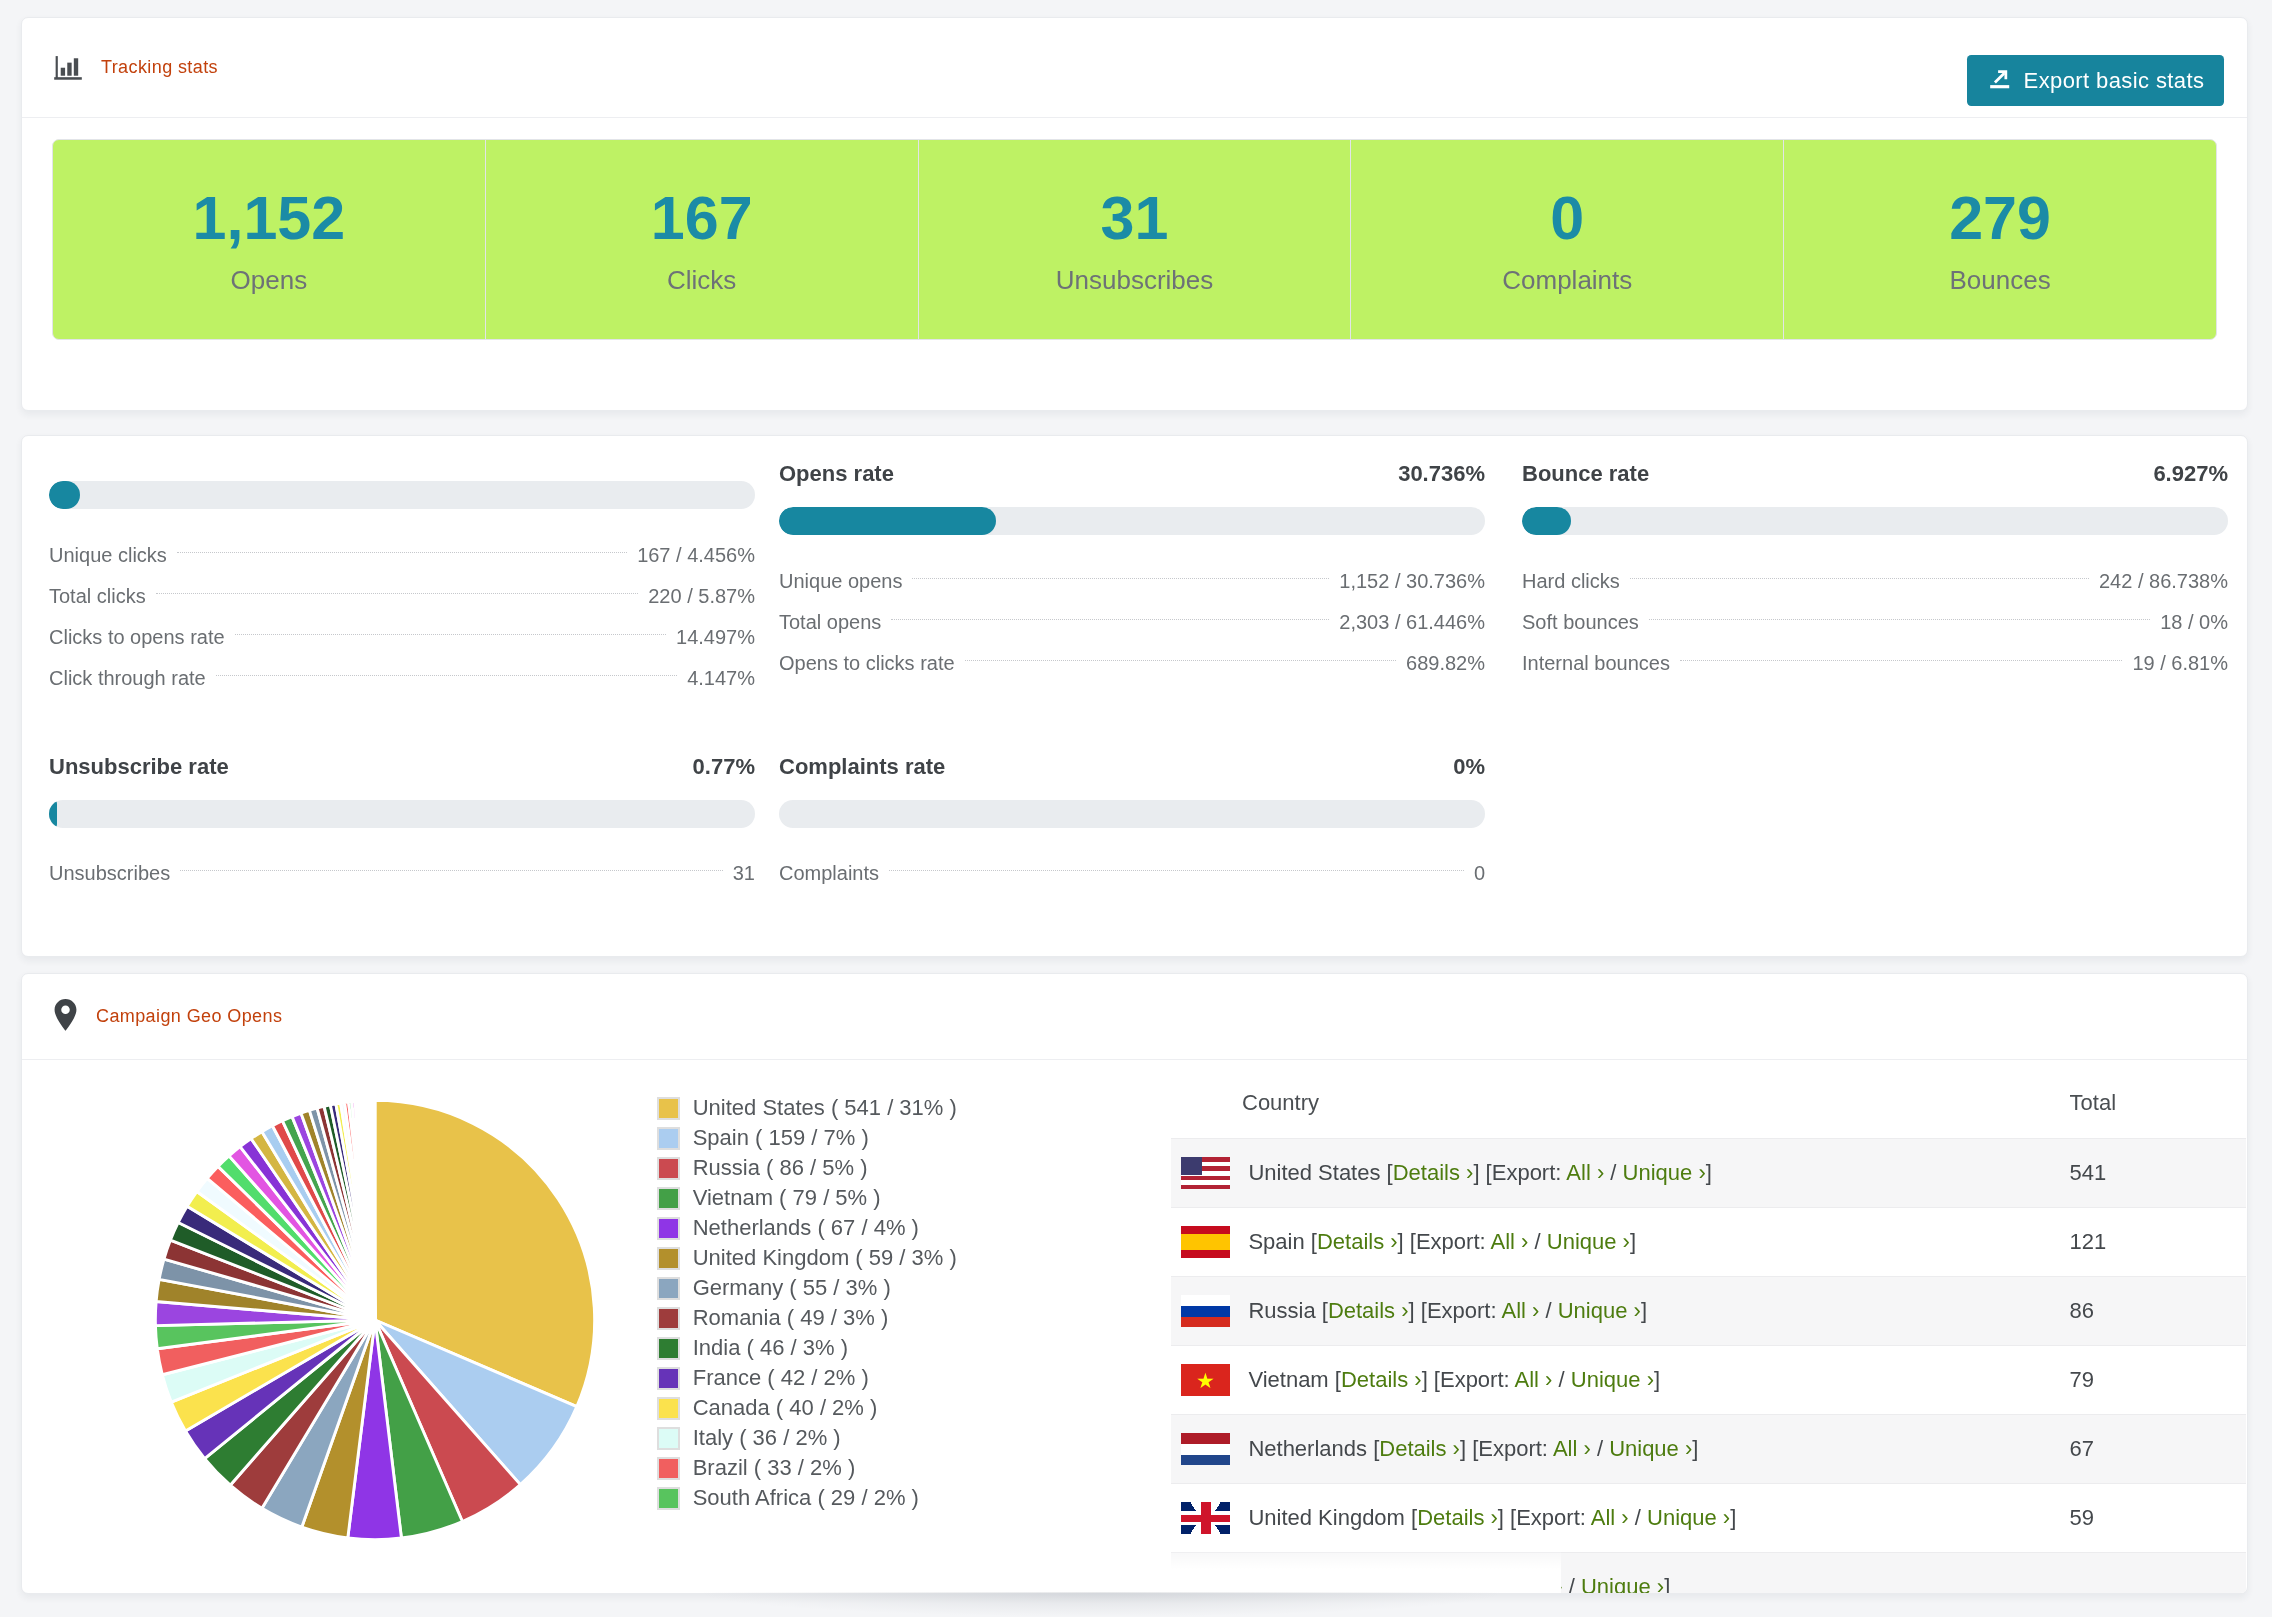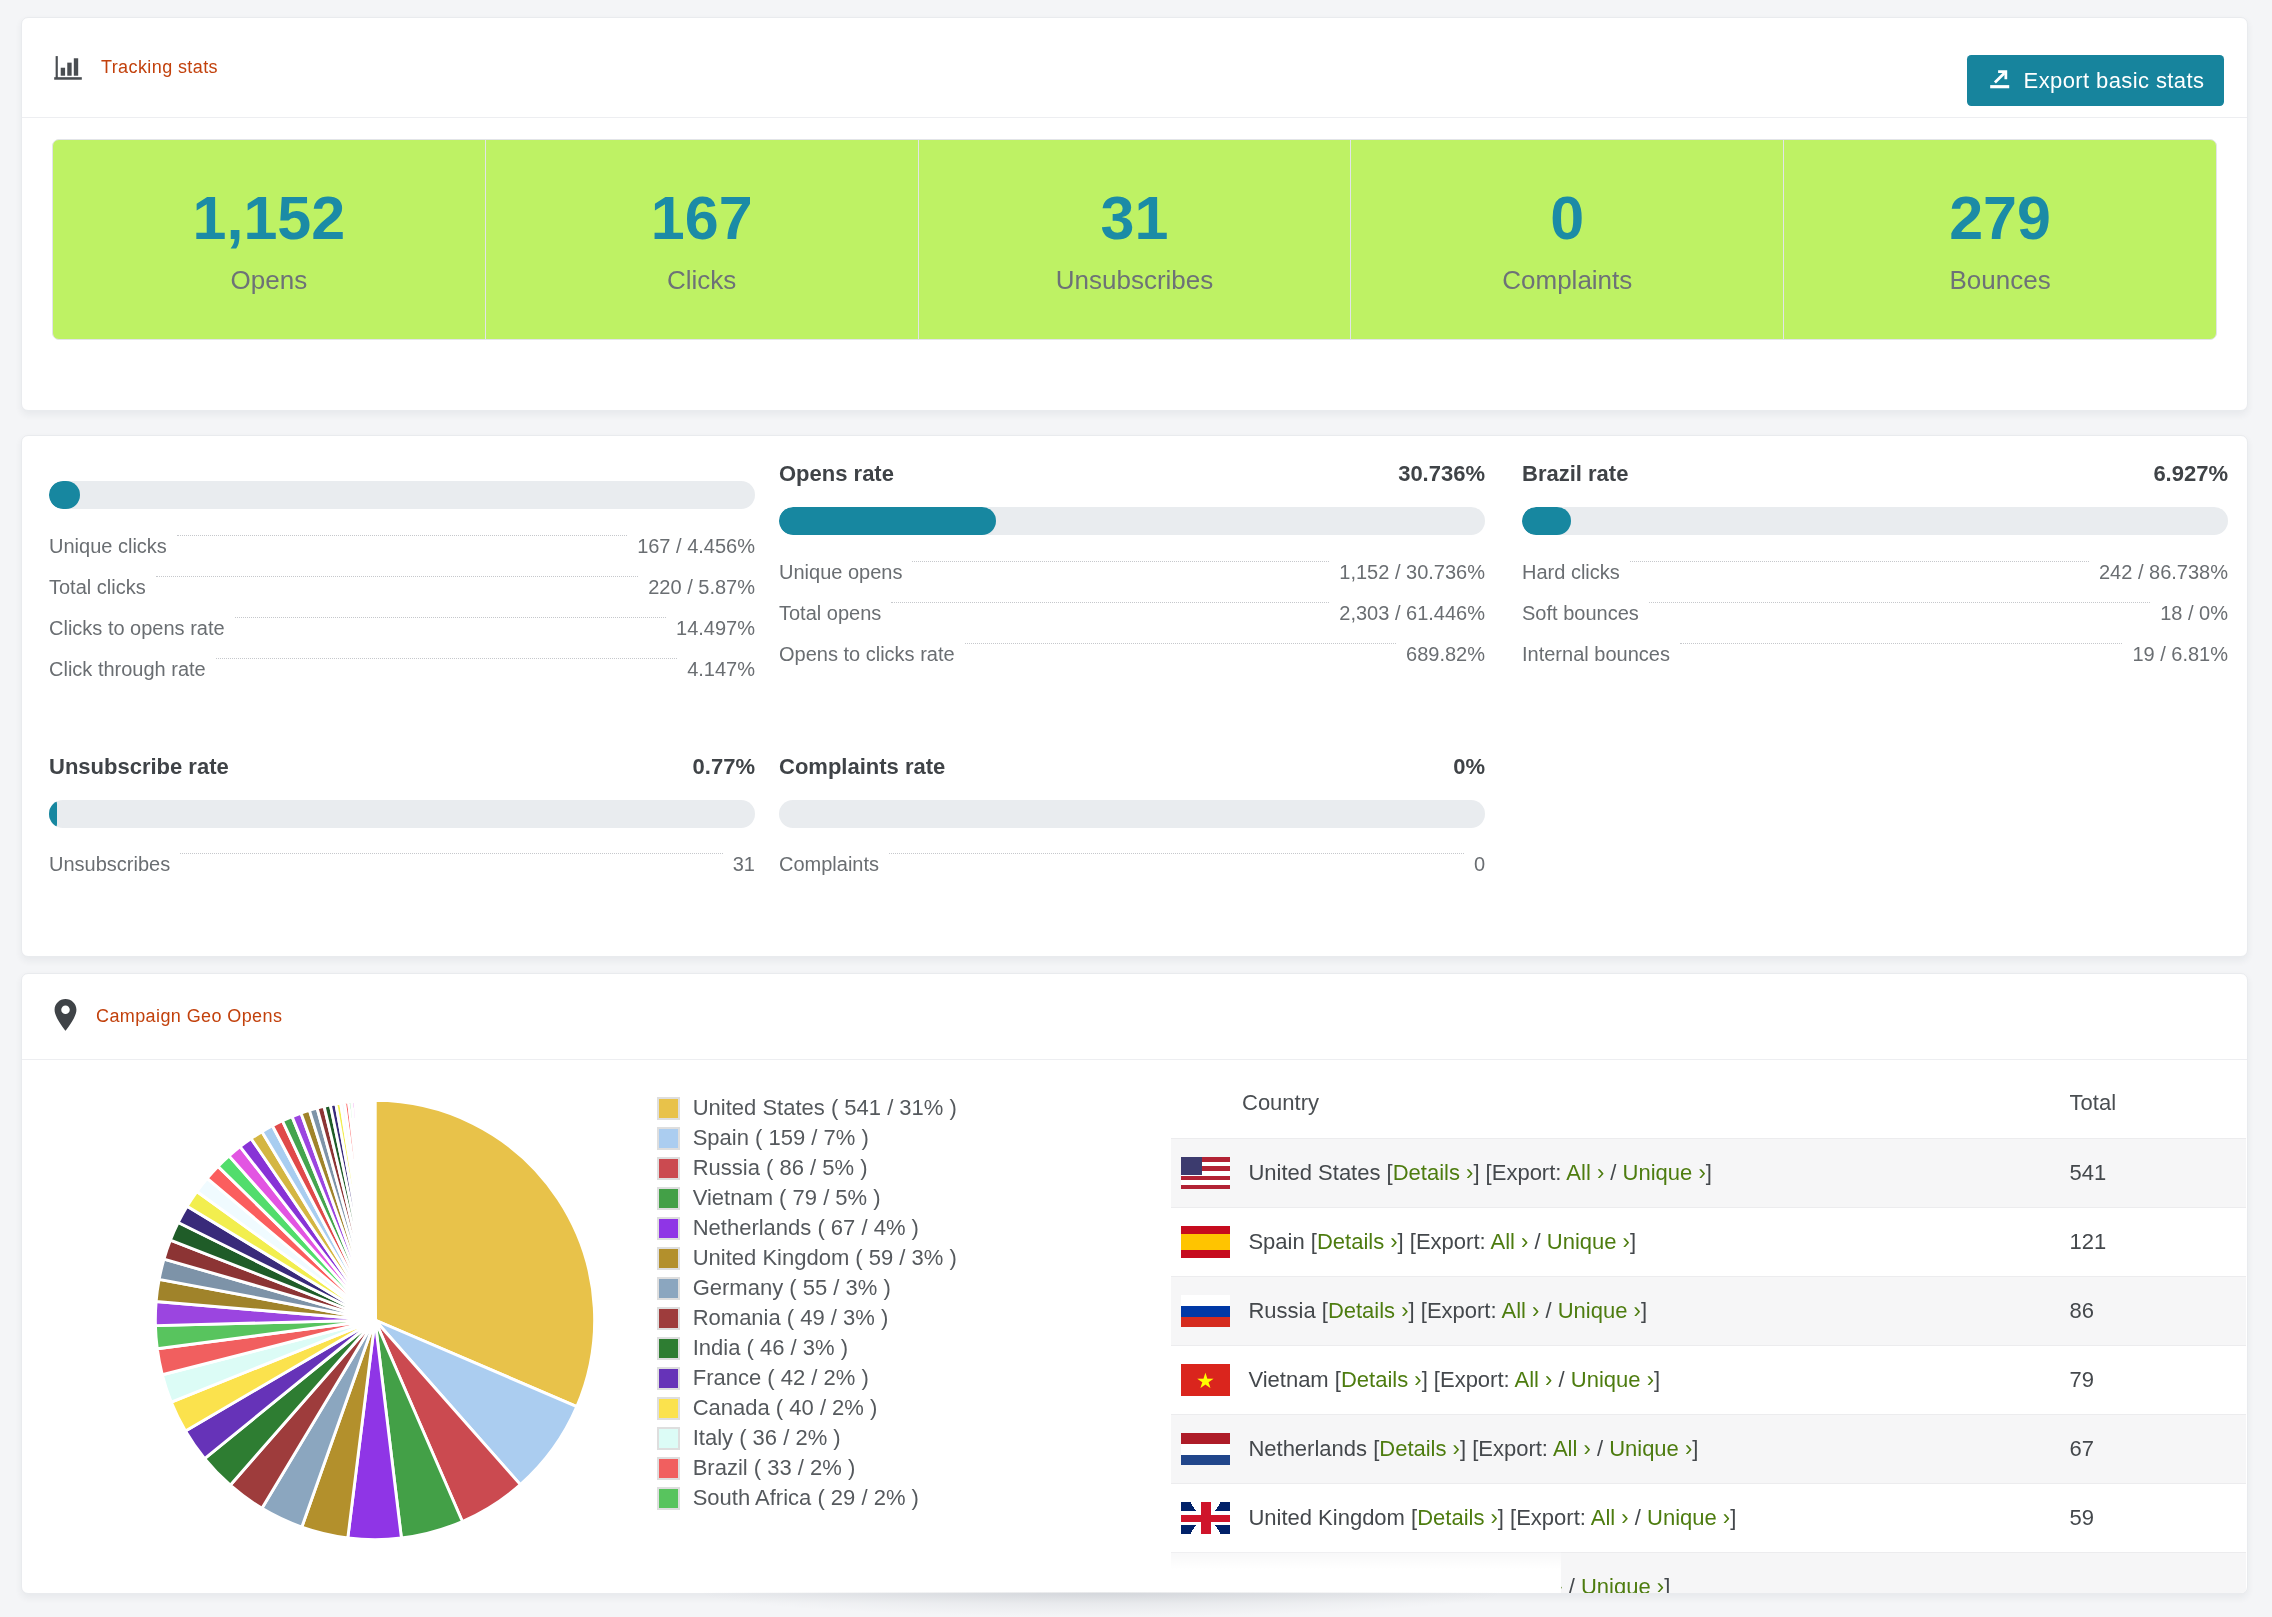--- a/index.html
+++ b/index.html
@@ -43,21 +43,21 @@
   .stat-cell:first-child{border-left:none;}
   .stat-value{font-size:61px;font-weight:700;color:#1b8ba6;}
   .stat-label{font-size:26px;color:#6d7277;margin-top:11.3px;}
 
   
   .panel{position:absolute;width:706px;}
   .panel-head{display:flex;justify-content:space-between;align-items:baseline;font-size:22px;font-weight:700;color:#3f4347;}
   .bar{margin-top:20px;height:28px;border-radius:14px;background:#e9ecef;overflow:hidden;}
   .bar-fill{height:100%;background:#1787a0;border-radius:14px;}
   .rate-rows{margin-top:25.4px;}
-  .rate-row{display:flex;align-items:flex-start;height:41px;font-size:20px;color:#6a6e72;}
+  .rate-row{display:flex;align-items:center;height:41px;font-size:20px;color:#6a6e72;}
   .rate-row .leader{flex:1;border-bottom:1.4px dotted #c6c8cc;margin:0 10px 6.4px;}
   .rate-row .rv{white-space:nowrap;}
 
   
   #pie-wrap{position:absolute;left:113px;top:106px;width:480px;height:480px;}
   #legend{position:absolute;left:635px;top:119px;}
   .legend-item{display:flex;align-items:center;height:30px;gap:12.7px;}
   .legend-swatch{width:19px;height:19px;border:2.1px solid #dedede;box-sizing:content-box;}
   .legend-label{font-size:22px;color:#55595d;white-space:nowrap;}
 
@@ -203,21 +203,21 @@
         </div>
         <div class="rate-row">
           <span>Opens to clicks rate</span>
           <span class="leader"></span>
           <span class="rv">689.82%</span>
         </div>
       </div>
     </div>
     <div class="panel" style="left: 1500px; top: 25.4px;">
       <div class="panel-head">
-        <span>Brazil rate</span>
+        <span>Bounce rate</span>
         <span>6.927%</span>
       </div>
       <div class="bar">
         <div class="bar-fill" style="width: 6.927%;"></div>
       </div>
       <div class="rate-rows">
         <div class="rate-row">
           <span>Hard clicks</span>
           <span class="leader"></span>
           <span class="rv">242 / 86.738%</span>

